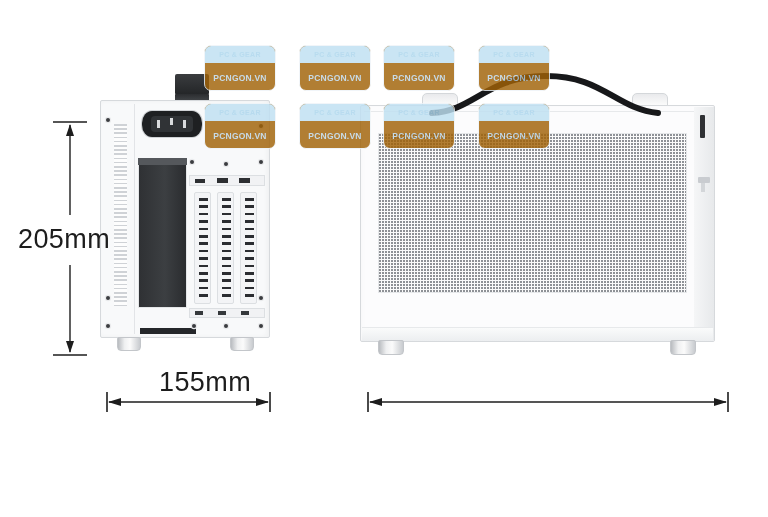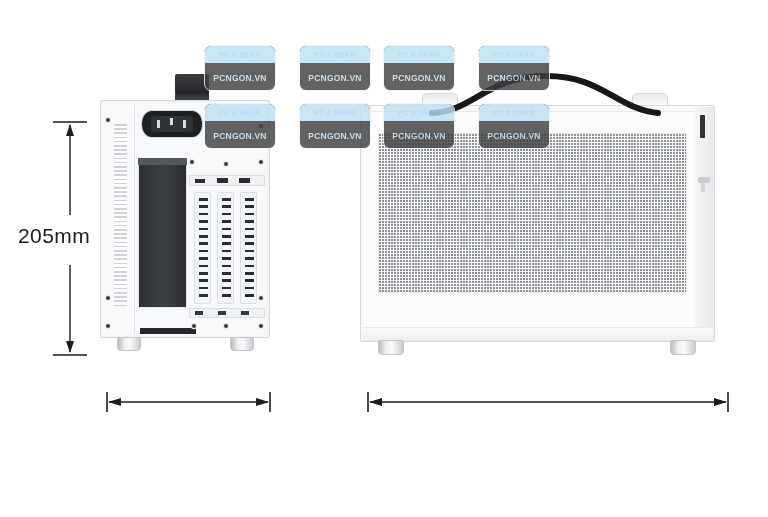--- a/index.html
+++ b/index.html
@@ -25,21 +25,21 @@
     left: 0; top: 0;
     width: 768px; height: 517px;
     pointer-events: none;
     z-index: 40;
   }
   .wm {
     position: absolute;
     width: 72px;
     height: 46px;
     border-radius: 7px;
-    background: #404040;
+    background: #a16207;
     border: 1px solid #eef4f8;
     opacity: 0.82;
     overflow: hidden;
     box-sizing: border-box;
   }
   .wm-top {
     height: 17px;
     background: #bfe0f2;
     color: #a9d4ec;
     font-size: 7px;
@@ -57,21 +57,21 @@
     color: #bcd4e4;
     font-size: 8.5px;
     font-weight: bold;
     letter-spacing: .2px;
   }
 
   
   .dim-text {
     position: absolute;
     color: #1d1d1d;
-    font-size: 21px;
+    font-size: 27px;
     letter-spacing: .4px;
     white-space: nowrap;
     z-index: 30;
   }
   .dim-svg {
     position: absolute;
     z-index: 29;
     overflow: visible;
   }
 
@@ -245,20 +245,21 @@
   <svg class="dim-svg" width="60" height="250" style="left:40px; top:115px;">
     <line x1="13" y1="7" x2="47" y2="7" stroke="#1d1d1d" stroke-width="1.6"></line>
     <line x1="13" y1="240" x2="47" y2="240" stroke="#1d1d1d" stroke-width="1.6"></line>
     <line x1="30" y1="10" x2="30" y2="100" stroke="#1d1d1d" stroke-width="1.4"></line>
     <line x1="30" y1="150" x2="30" y2="237" stroke="#1d1d1d" stroke-width="1.4"></line>
     <polygon points="30,9 26,21 34,21" fill="#1d1d1d"></polygon>
     <polygon points="30,238 26,226 34,226" fill="#1d1d1d"></polygon>
   </svg>
   <div class="dim-text" style="left:18px; top:224px;">205mm</div>
 
+  <div class="dim-text" style="left:159px; top:367px;">155mm</div>
   <svg class="dim-svg" width="180" height="26" style="left:103px; top:390px;">
     <line x1="4" y1="2" x2="4" y2="22" stroke="#1d1d1d" stroke-width="1.6"></line>
     <line x1="167" y1="2" x2="167" y2="22" stroke="#1d1d1d" stroke-width="1.6"></line>
     <line x1="6" y1="12" x2="165" y2="12" stroke="#1d1d1d" stroke-width="1.4"></line>
     <polygon points="5,12 18,8 18,16" fill="#1d1d1d"></polygon>
     <polygon points="166,12 153,8 153,16" fill="#1d1d1d"></polygon>
   </svg>
 
   <svg class="dim-svg" width="380" height="26" style="left:364px; top:390px;">
     <line x1="4" y1="2" x2="4" y2="22" stroke="#1d1d1d" stroke-width="1.6"></line>

